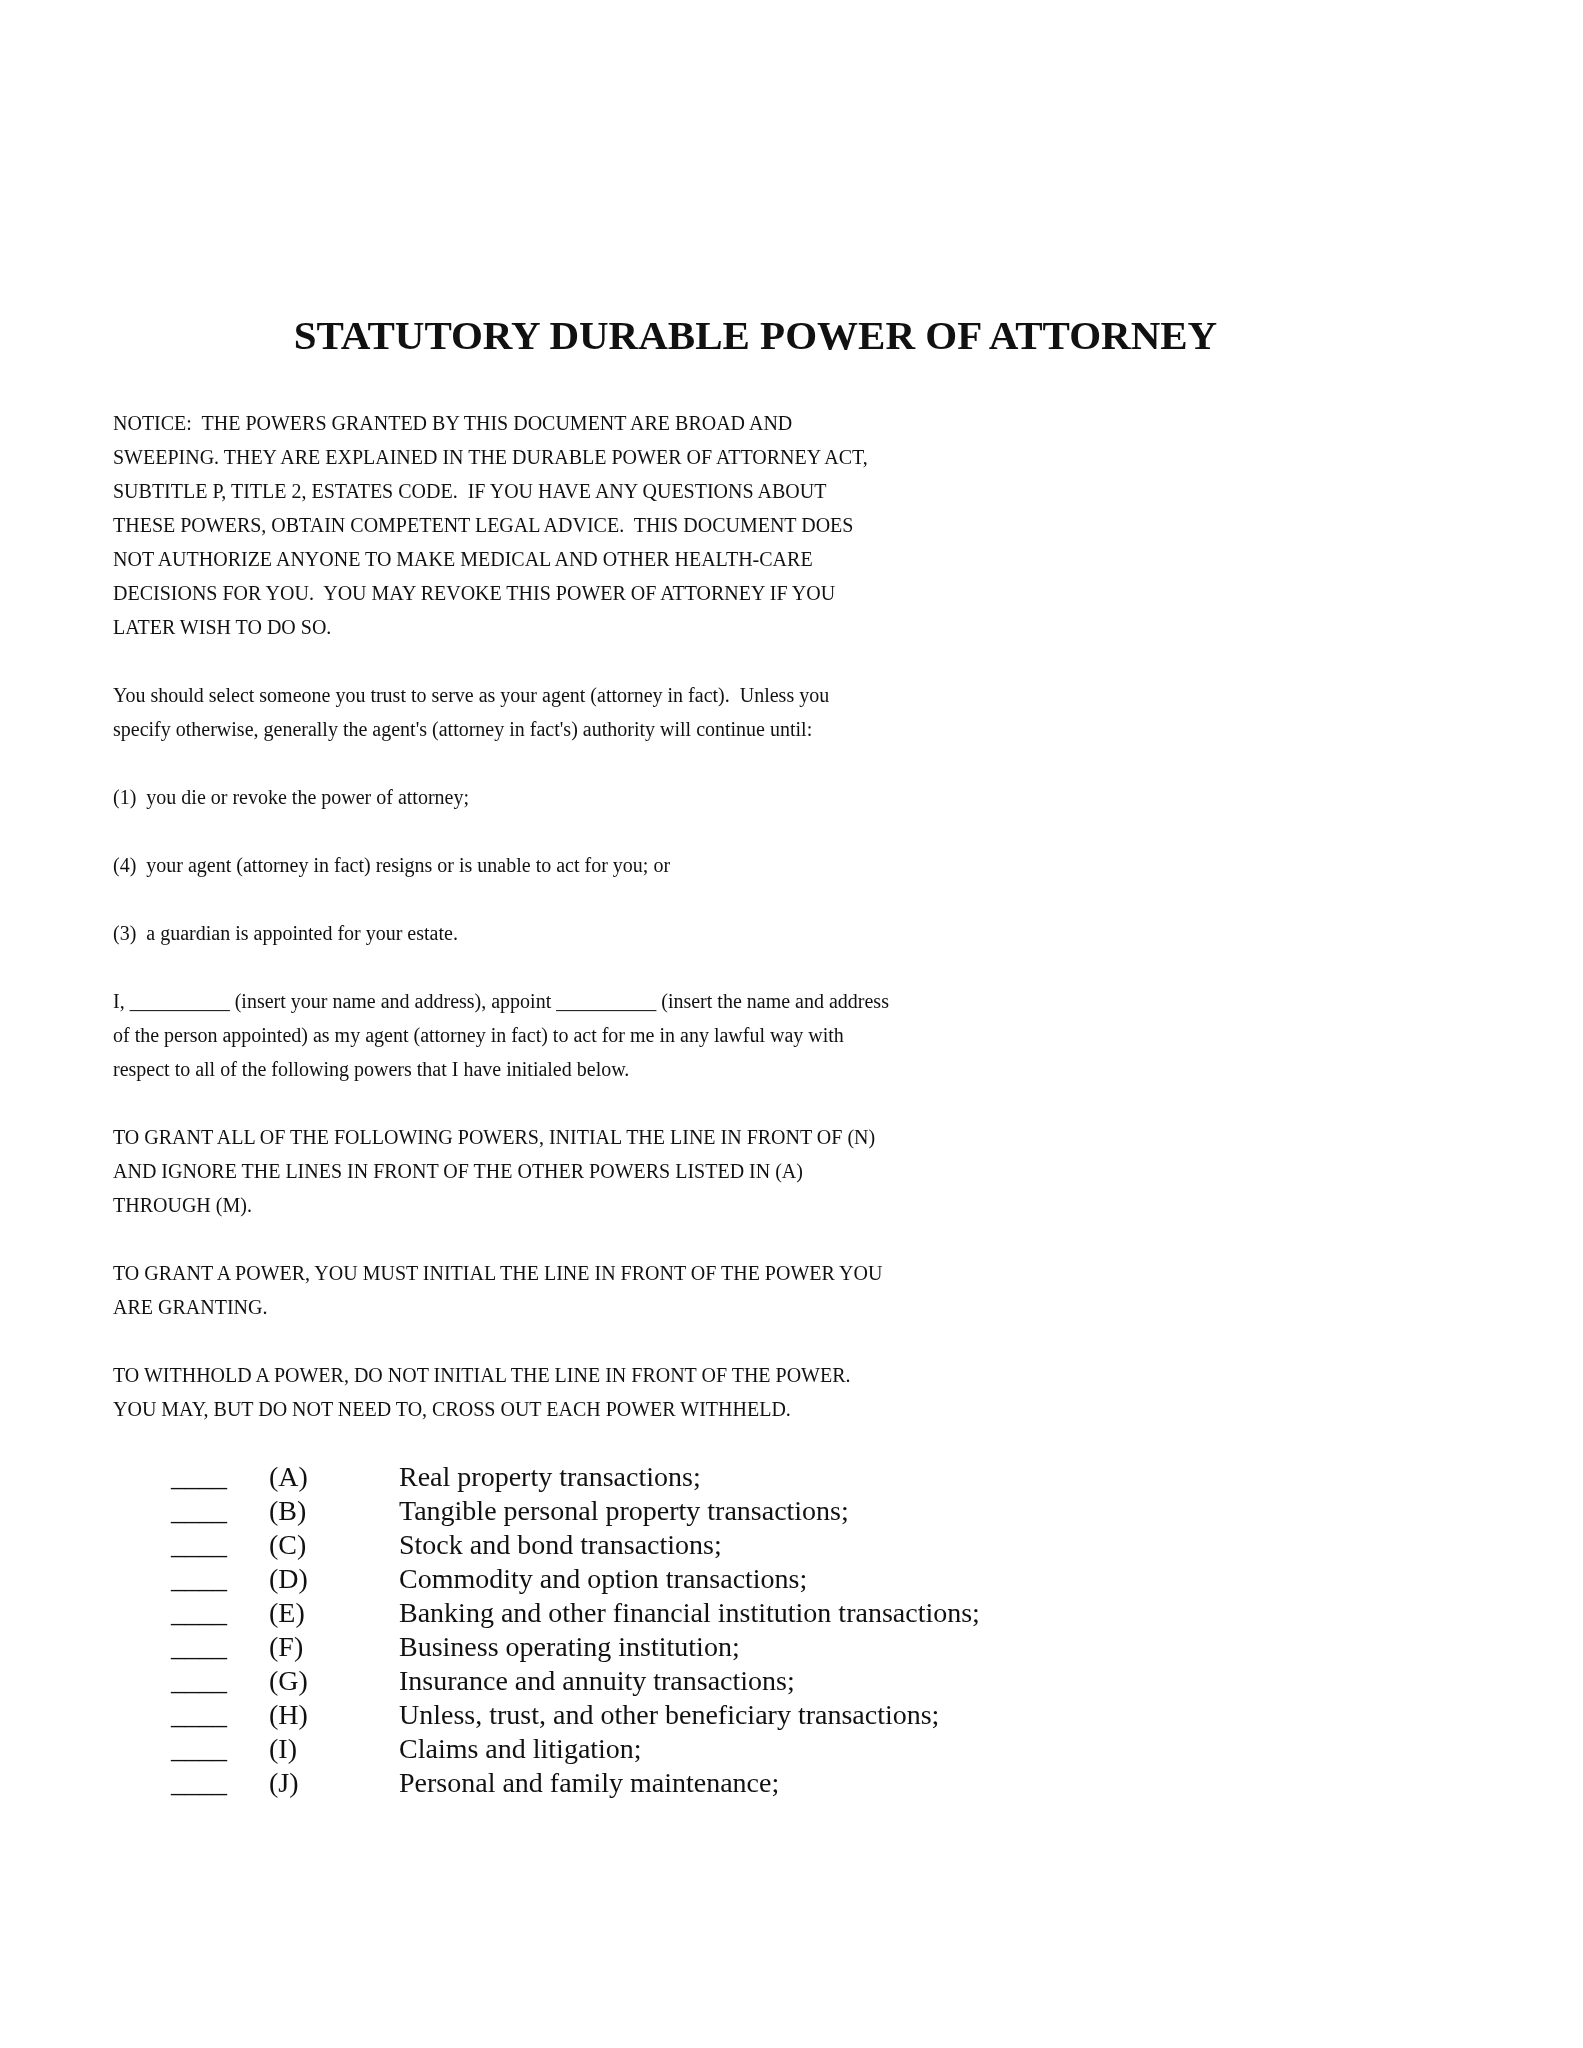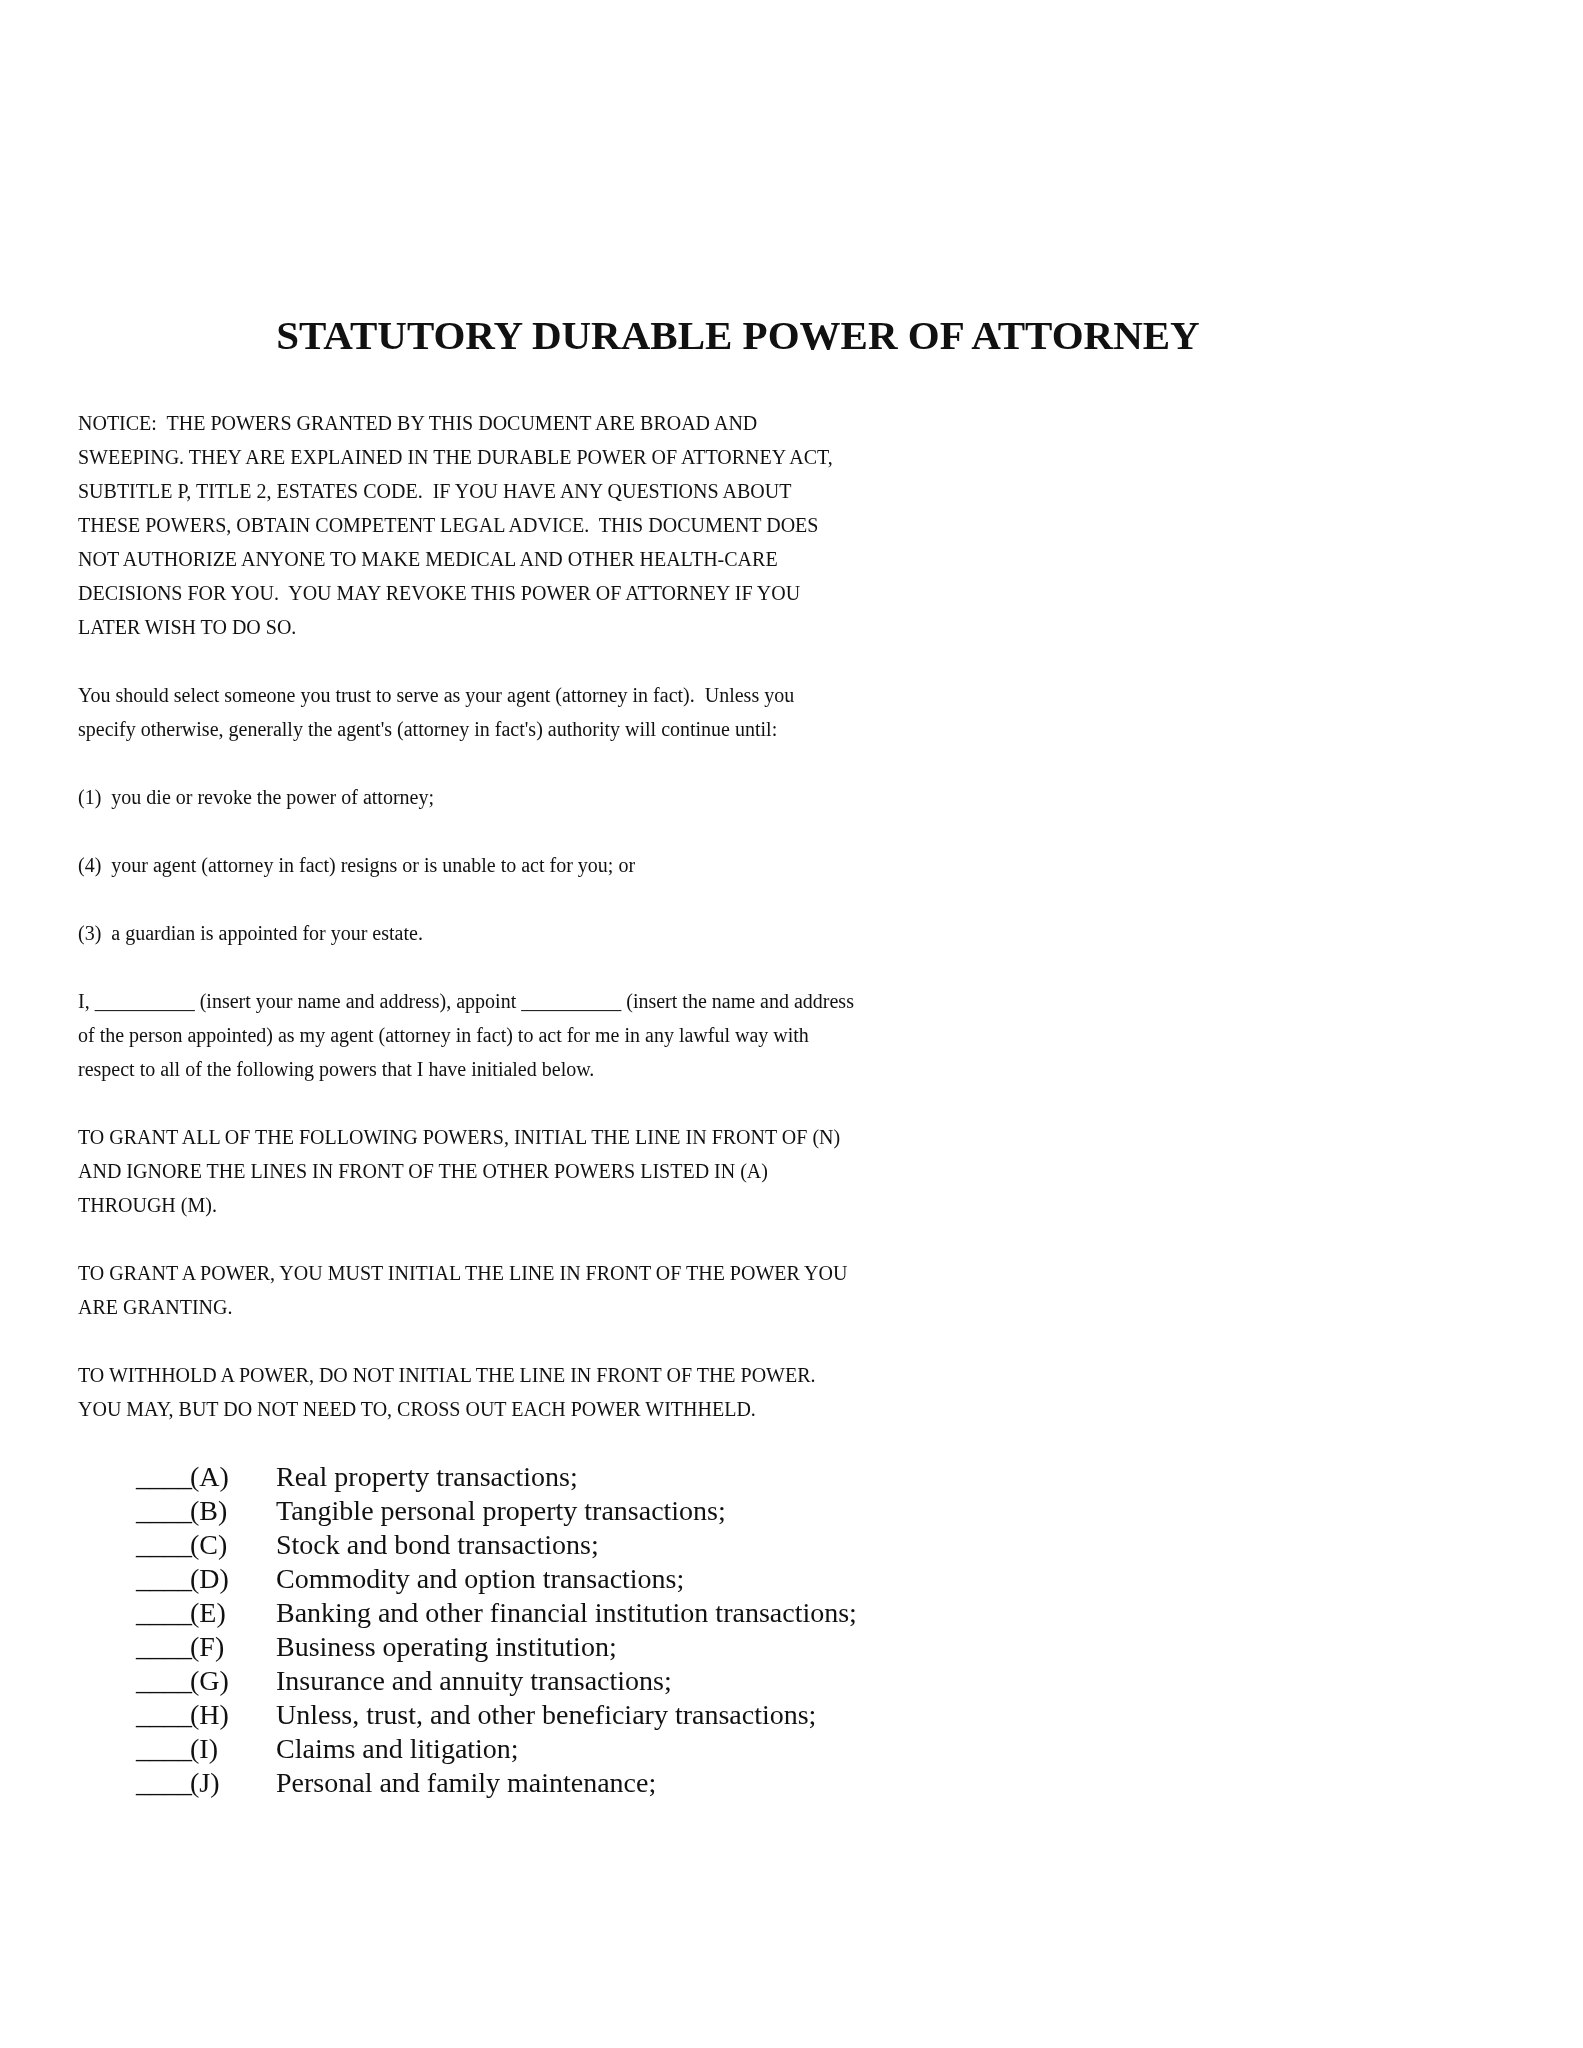--- a/index.html
+++ b/index.html
@@ -11,21 +11,21 @@
     position: relative;
     width: 1583px;
     height: 2048px;
     background: #ffffff;
     color: #111111;
     font-family: "Liberation Serif", serif;
     overflow: hidden;
     box-sizing: border-box;
   }
   .content {
-    padding: 312px 185px 0 78px;
+    padding: 312px 185px 0 113px;
   }
   .doc-title {
     margin: 0 0 48px 0;
     text-align: center;
     font-size: 41px;
     line-height: 46px;
     font-weight: bold;
     white-space: pre;
     letter-spacing: 0px;
   }
@@ -36,20 +36,21 @@
     white-space: pre;
   }
   .powers-list {
     margin-left: 58px;
     font-size: 28px;
     line-height: 34px;
   }
   .power-row {
     display: flex;
     align-items: baseline;
+    gap: 44px;
   }
   .power-blank {
     display: inline-block;
     width: 54px;
     white-space: pre;
   }
   .power-letter {
     display: inline-block;
     width: 86px;
     white-space: pre;

